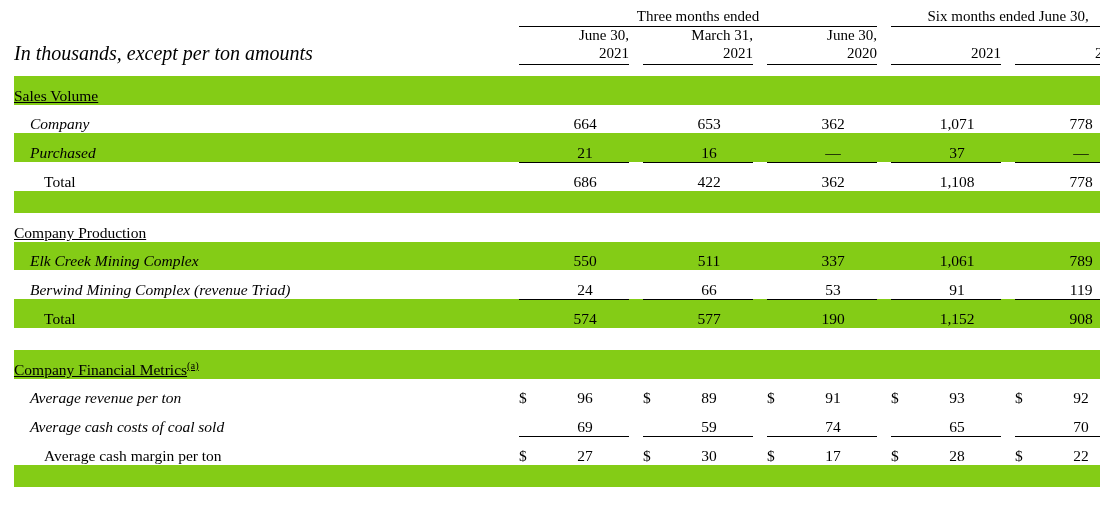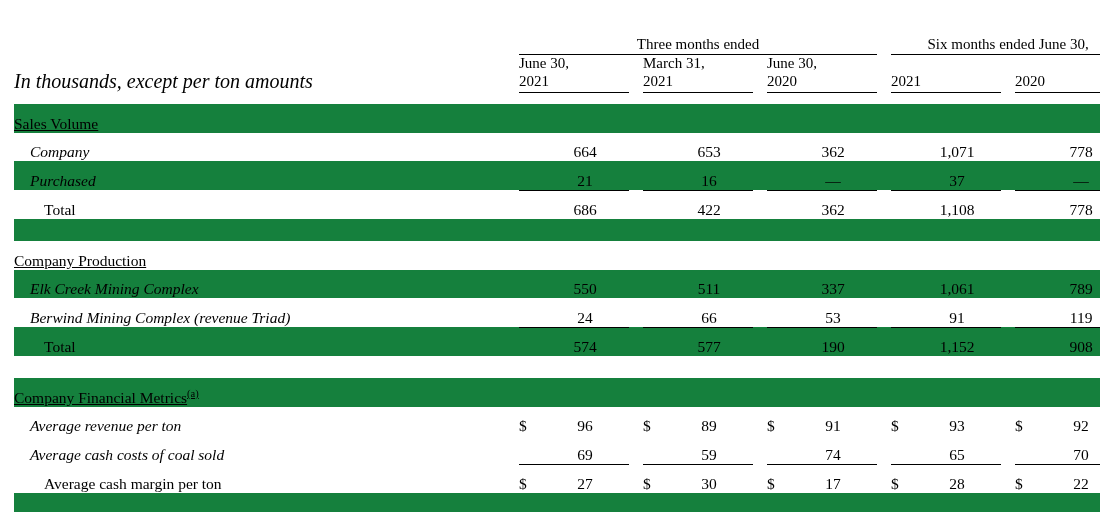--- a/index.html
+++ b/index.html
@@ -13,21 +13,20 @@
     font-family: "Liberation Serif", serif;
     color: #000000;
     overflow: hidden;
   }
   .sheet {
     position: relative;
     width: 1100px;
     height: 396px;
     box-sizing: border-box;
     padding: 8px 28px 0 14px;
-    margin-top: 28px;
   }
   table.fin {
     width: 1072px;
     border-collapse: collapse;
     table-layout: fixed;
     font-size: 15.5px;
   }
   table.fin td, table.fin th {
     padding: 0;
     vertical-align: bottom;
@@ -46,40 +45,40 @@
     font-weight: bold;
     font-size: 15px;
     padding-bottom: 1px;
   }
   .hdr-group .ul {
     display: block;
     border-bottom: 1.3px solid #000;
     padding-bottom: 1px;
   }
   .hdr-col {
-    text-align: left;
+    text-align: right;
     font-weight: bold;
     font-size: 15px;
     line-height: 1.18;
     padding-bottom: 1px;
   }
   .hdr-col .ul {
     display: block;
     border-bottom: 1.3px solid #000;
     padding-bottom: 2px;
   }
   .stub-note {
     font-style: italic;
     font-size: 20px;
     padding-bottom: 3px;
   }
   .spacer-row td { height: 11px; }
 
   
-  tr.band td { background: #15803d; }
+  tr.band td { background: #84cc16; }
   td.label { padding-left: 2px; white-space: nowrap; }
   td.label.ind1 { padding-left: 16px; font-style: italic; }
   td.label.ind2 { padding-left: 30px; }
   td.num  { text-align: center; padding-right: 2px; white-space: nowrap; }
   td.cur  { text-align: left; padding-left: 2px; }
 
   .section-head {
     text-decoration: underline;
     white-space: nowrap;
   }

